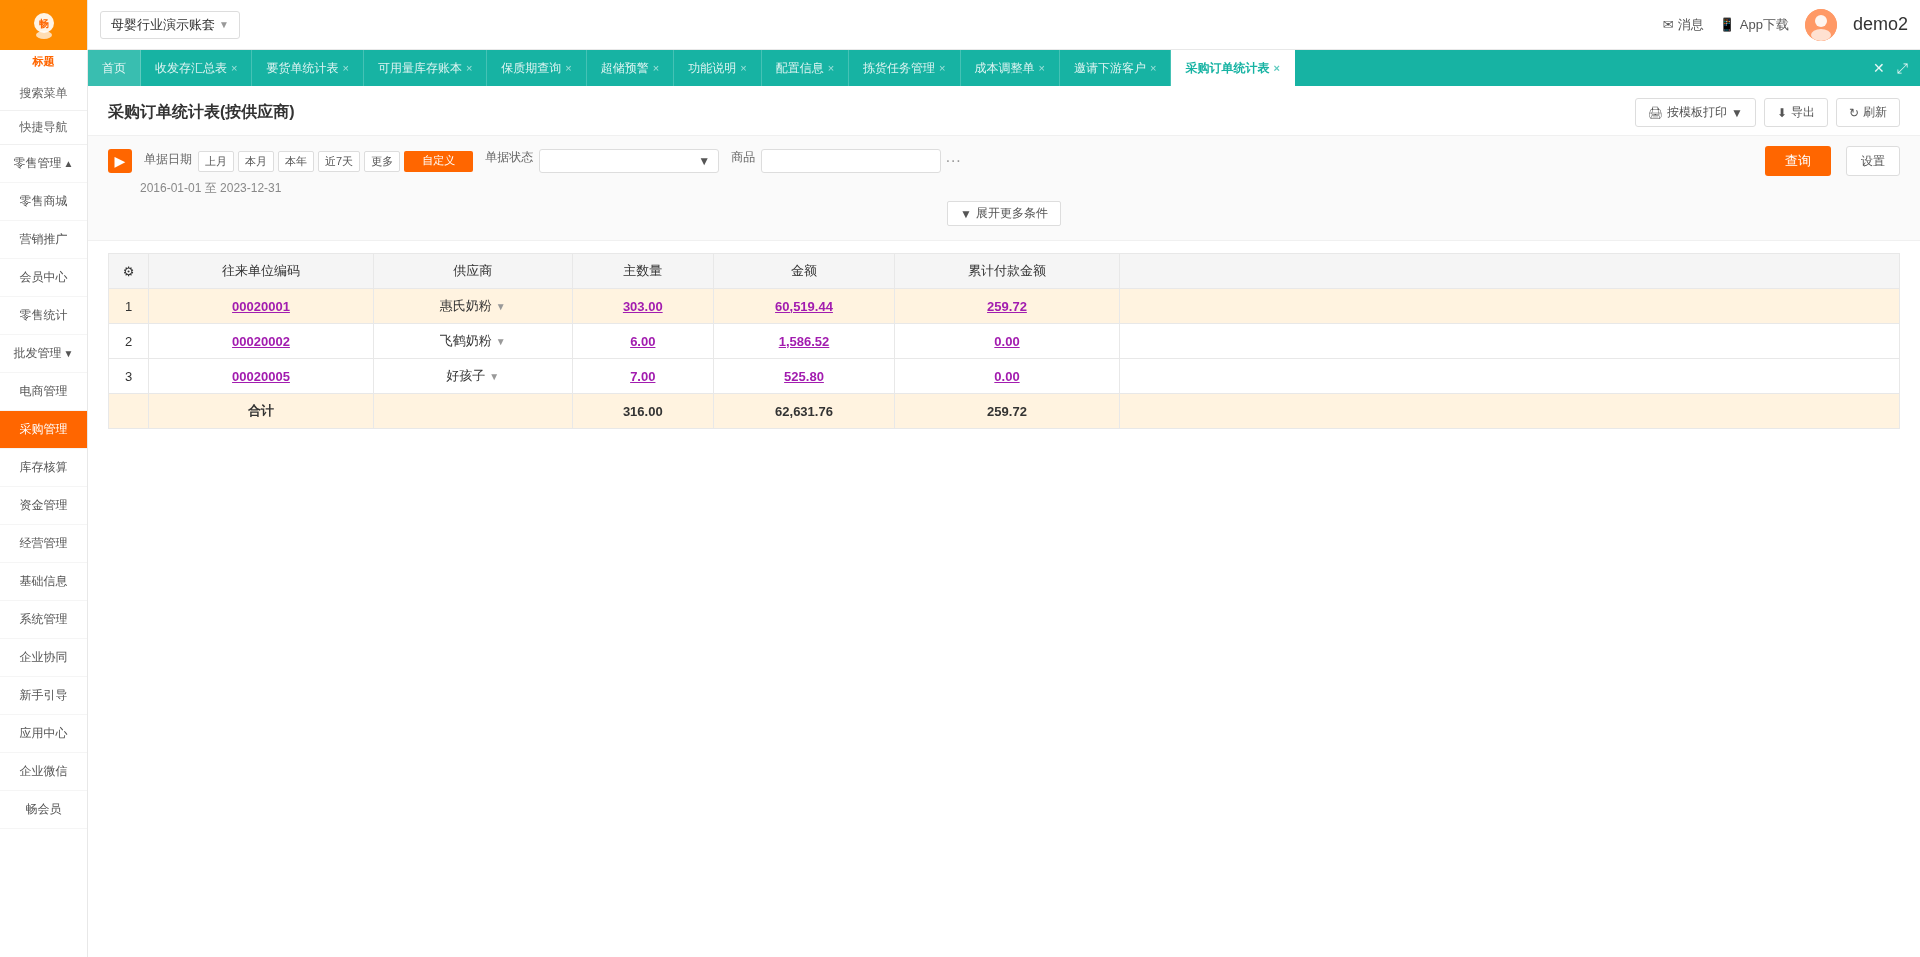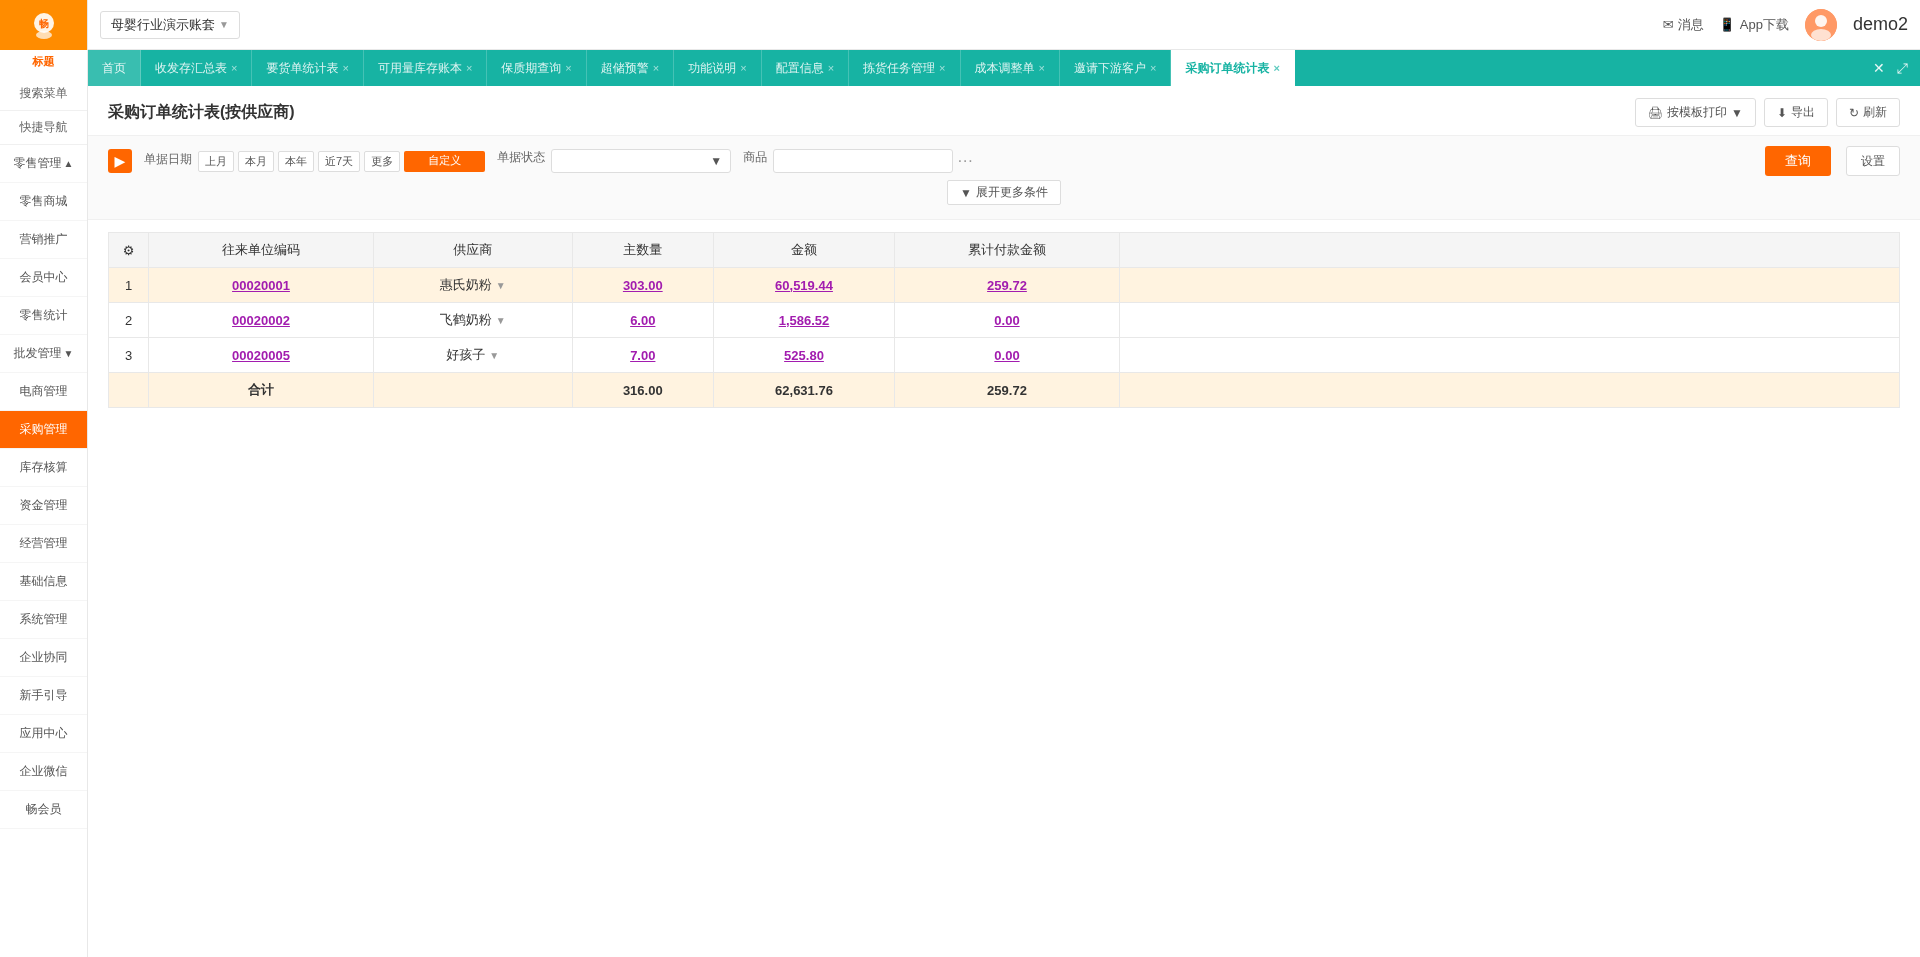--- a/index.html
+++ b/index.html
@@ -47,21 +47,21 @@
     .export-btn { border: 1px solid #ddd; background: #fff; padding: 5px 12px; border-radius: 3px; cursor: pointer; font-size: 12px; color: #555; display: flex; align-items: center; gap: 4px; }
     .refresh-btn { border: 1px solid #ddd; background: #fff; padding: 5px 12px; border-radius: 3px; cursor: pointer; font-size: 12px; color: #555; display: flex; align-items: center; gap: 4px; }
 
     
     .filter-area { padding: 10px 20px; background: #fafafa; border-bottom: 1px solid #f0f0f0; }
     .filter-row { display: flex; align-items: center; gap: 12px; flex-wrap: wrap; }
     .filter-item { display: flex; align-items: flex-start; gap: 6px; font-size: 12px; color: #555; }
     .filter-label { color: #666; white-space: nowrap; }
     .date-shortcuts { display: flex; gap: 4px; }
     .date-shortcut { padding: 2px 6px; border: 1px solid #ddd; border-radius: 2px; cursor: pointer; font-size: 11px; color: #555; background: #fff; }
-    .filter-tag { background: #ff6600; color: #fff; padding: 2px 24px; border-radius: 2px; font-size: 11px; cursor: pointer; }
+    .filter-tag { background: #ff6600; color: #fff; padding: 2px 18px; border-radius: 2px; font-size: 11px; cursor: pointer; }
     .filter-select { border: 1px solid #ddd; border-radius: 3px; padding: 4px 8px; font-size: 12px; color: #555; background: #fff; min-width: 200px; display: flex; align-items: center; justify-content: space-between; cursor: pointer; }
     .filter-input { border: 1px solid #ddd; border-radius: 3px; padding: 4px 8px; font-size: 12px; color: #555; min-width: 200px; outline: none; }
     .query-btn { background: #ff6600; color: #fff; border: none; padding: 6px 20px; border-radius: 3px; cursor: pointer; font-size: 13px; }
     .setting-btn { background: #fff; color: #555; border: 1px solid #ddd; padding: 5px 14px; border-radius: 3px; cursor: pointer; font-size: 12px; margin-left: 7px; }
     .expand-row { display: flex; justify-content: center; padding: 4px 0; }
     .expand-btn { display: flex; align-items: center; gap: 4px; font-size: 12px; color: #555; cursor: pointer; border: 1px solid #ddd; padding: 3px 12px; border-radius: 2px; background: #fff; }
     .filter-toggle { width: 24px; height: 24px; background: #ff6600; color: #fff; border: none; border-radius: 3px; cursor: pointer; display: flex; align-items: center; justify-content: center; font-size: 14px; flex-shrink: 0; }
 
     
     .table-area { padding: 12px 20px; }
@@ -275,20 +275,25 @@
           <span class="filter-label">商品</span>
           <div style="display:flex;align-items:center;gap:4px;">
             <input class="filter-input" style="min-width: 180px;">
             <span style="cursor:pointer;color:#999;font-size:16px;">···</span>
           </div>
         </div>
         <div style="margin-left:auto; display:flex; gap:8px;">
           <button class="query-btn">查询</button>
           <button class="setting-btn">设置</button>
         </div>
+      </div>
+      <div style="margin-top:4px; margin-left:32px; font-size:12px; color:#888;">
+        <span>2016-01-01</span>
+        <span> 至 </span>
+        <span>2023-12-31</span>
       </div>
       <div class="expand-row">
         <button class="expand-btn">
           <span>▼</span>
           <span>展开更多条件</span>
         </button>
       </div>
     </div>
 
     <div class="table-area">

